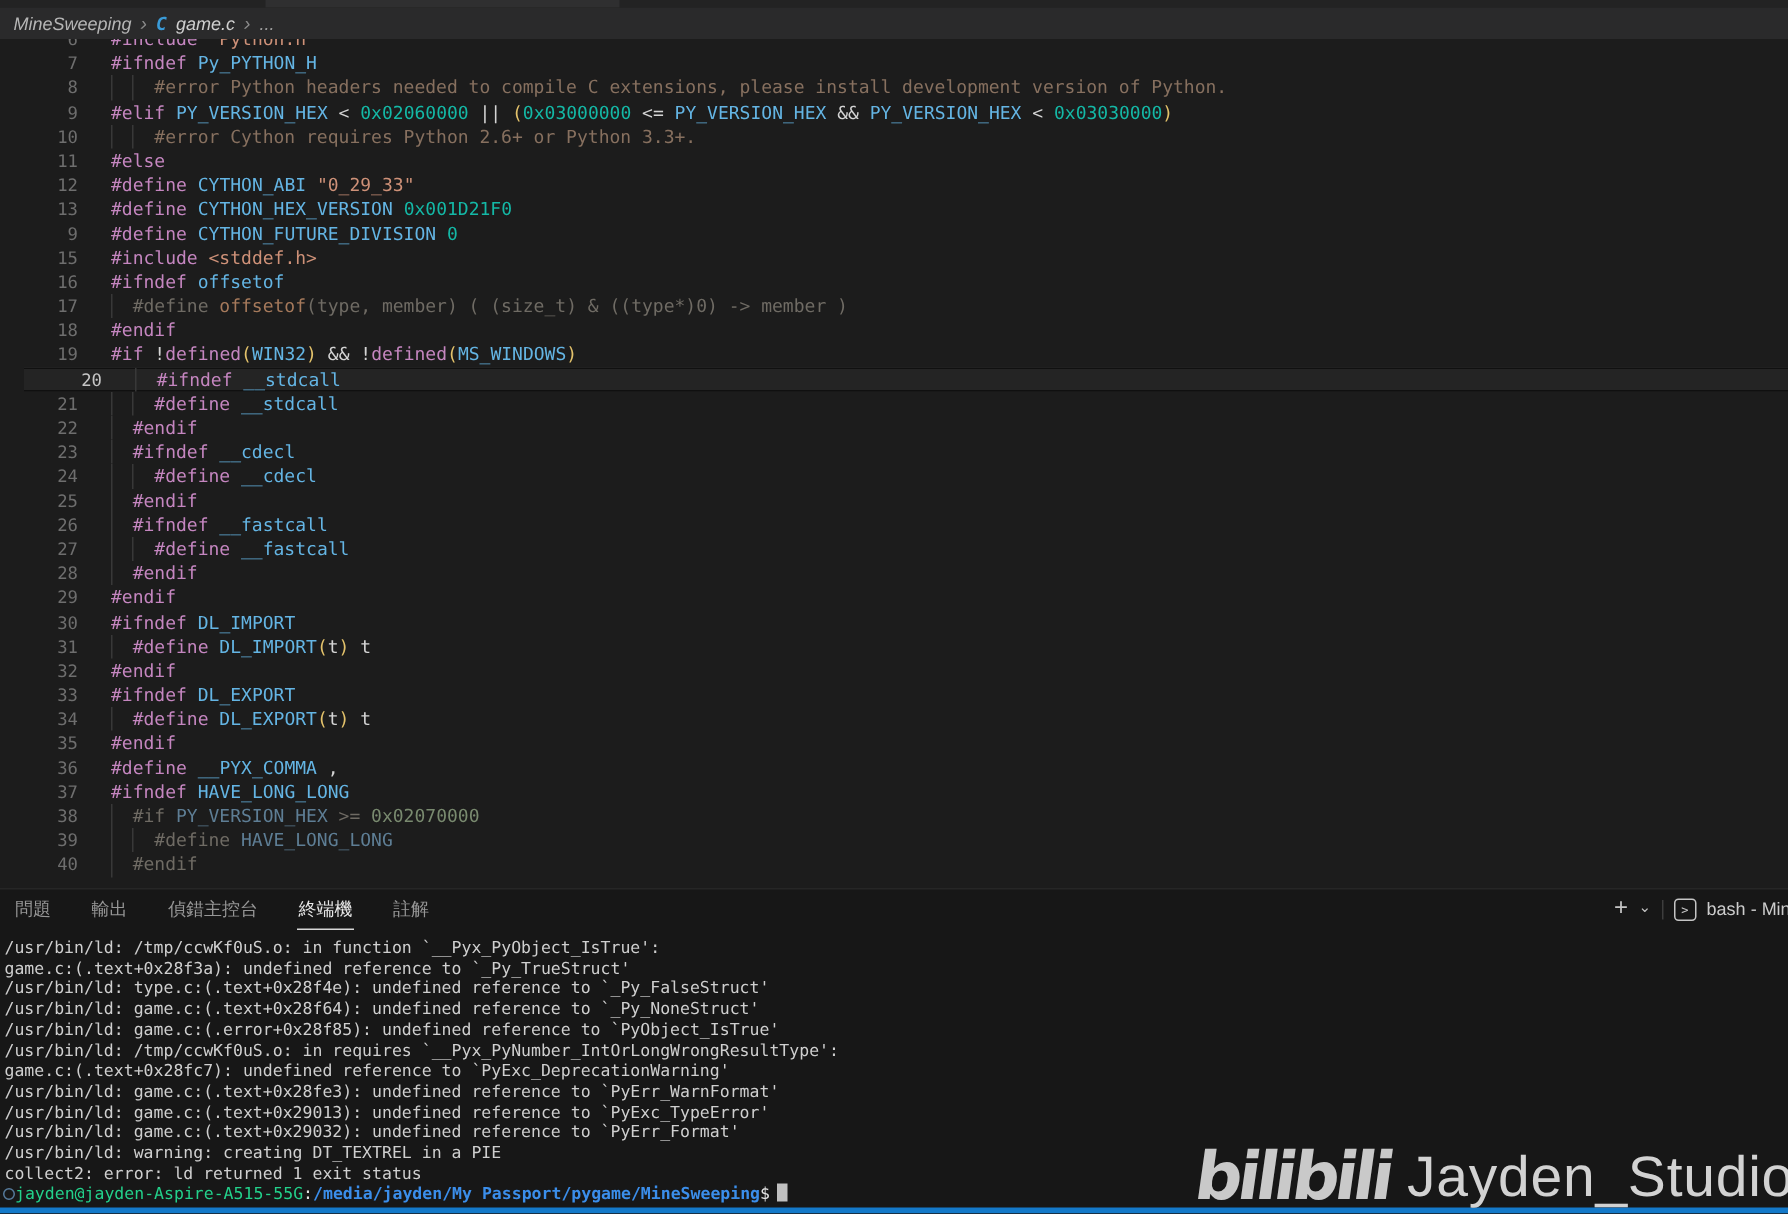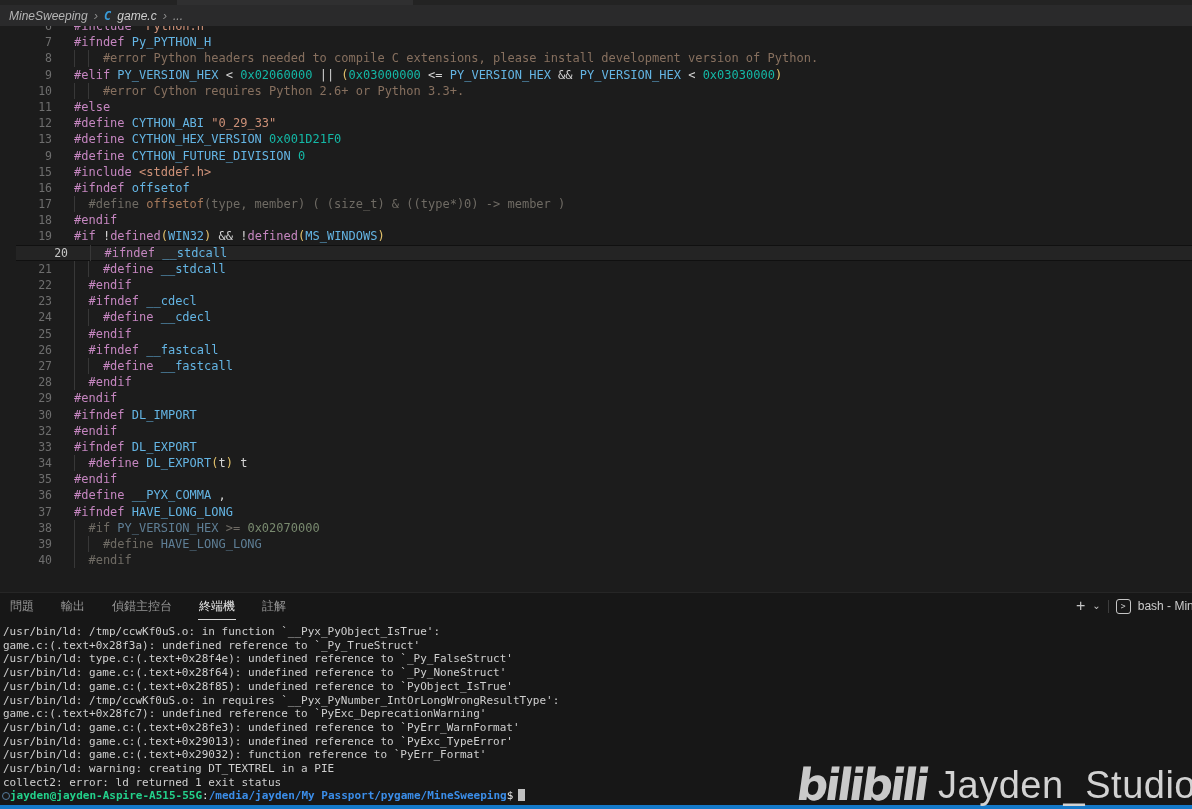--- a/index.html
+++ b/index.html
@@ -47,21 +47,21 @@
   .chev-ic{font-size:10px;line-height:1;color:#c5c5c5;}
   .act-sep{width:1px;height:13px;background:#3d3d3d;}
   .term-ic{width:13px;height:13px;border:1px solid #c5c5c5;border-radius:3px;font-size:8px;line-height:13px;text-align:center;font-family:"DejaVu Sans Mono",monospace;}
   .term-label{font-size:12px;color:#cccccc;}
   
   .terminal{position:absolute;top:26px;left:0;right:0;bottom:4px;overflow:hidden;
     font-family:"DejaVu Sans Mono",monospace;font-size:11px;line-height:13.7px;color:#cfcfcf;padding:6px 0 0 3px;}
   .term-line{white-space:pre;}
   .prompt-row{position:relative;padding-left:7px;white-space:pre;}
   .cmd-dec{position:absolute;left:-1px;top:3px;width:6px;height:6px;border:1px solid #567b9c;border-radius:50%;}
-  .p-user{color:#23d18b;font-weight:bold;}
+  .p-user{color:#23d18b;font-weight:normal;}
   .p-colon{color:#e5e5e5;}
   .p-path{color:#3b8eea;font-weight:bold;}
   .p-dollar{color:#e5e5e5;}
   .cursor-block{display:inline-block;width:7px;height:12px;background:#c0c0c0;vertical-align:-2px;margin-left:5px;}
   
   .status-bar{position:absolute;bottom:0;left:0;right:0;height:4px;background:#1479c9;}
   
   .watermark{position:absolute;right:-4px;bottom:2px;display:flex;align-items:center;gap:12px;z-index:5;}
   .bili-logo{font-family:"DejaVu Sans",sans-serif;font-weight:bold;font-size:44px;color:#c9c9c9;
     transform:skewX(-8deg);letter-spacing:-3px;line-height:1;}
@@ -177,20 +177,24 @@
         <div class="gutter">28</div>
         <div class="code"><span class="tk-g"></span><span class="tk-k">#endif</span></div>
       </div>
       <div class="ed-row">
         <div class="gutter">29</div>
         <div class="code"><span class="tk-k">#endif</span></div>
       </div>
       <div class="ed-row">
         <div class="gutter">30</div>
         <div class="code"><span class="tk-k">#ifndef</span><span class="tk-m"> DL_IMPORT</span></div>
+      </div>
+      <div class="ed-row">
+        <div class="gutter">31</div>
+        <div class="code"><span class="tk-g"></span><span class="tk-k">#define</span><span class="tk-m"> DL_IMPORT</span><span class="tk-b">(</span><span class="tk-p">t</span><span class="tk-b">)</span><span class="tk-p"> t</span></div>
       </div>
       <div class="ed-row">
         <div class="gutter">32</div>
         <div class="code"><span class="tk-k">#endif</span></div>
       </div>
       <div class="ed-row">
         <div class="gutter">33</div>
         <div class="code"><span class="tk-k">#ifndef</span><span class="tk-m"> DL_EXPORT</span></div>
       </div>
       <div class="ed-row">
@@ -240,26 +244,26 @@
       <span class="term-ic">&gt;</span>
       <span class="term-label">bash - MineSw</span>
     </div>
   </div>
   <div class="terminal">
     <div>
         <div class="term-line">/usr/bin/ld: /tmp/ccwKf0uS.o: in function `__Pyx_PyObject_IsTrue':</div>
         <div class="term-line">game.c:(.text+0x28f3a): undefined reference to `_Py_TrueStruct'</div>
         <div class="term-line">/usr/bin/ld: type.c:(.text+0x28f4e): undefined reference to `_Py_FalseStruct'</div>
         <div class="term-line">/usr/bin/ld: game.c:(.text+0x28f64): undefined reference to `_Py_NoneStruct'</div>
-        <div class="term-line">/usr/bin/ld: game.c:(.text+0x28f85): undefined reference to `PyObject_IsTrue'</div>
+        <div class="term-line">/usr/bin/ld: game.c:(.error+0x28f85): undefined reference to `PyObject_IsTrue'</div>
         <div class="term-line">/usr/bin/ld: /tmp/ccwKf0uS.o: in requires `__Pyx_PyNumber_IntOrLongWrongResultType':</div>
         <div class="term-line">game.c:(.text+0x28fc7): undefined reference to `PyExc_DeprecationWarning'</div>
         <div class="term-line">/usr/bin/ld: game.c:(.text+0x28fe3): undefined reference to `PyErr_WarnFormat'</div>
         <div class="term-line">/usr/bin/ld: game.c:(.text+0x29013): undefined reference to `PyExc_TypeError'</div>
-        <div class="term-line">/usr/bin/ld: game.c:(.text+0x29032): function reference to `PyErr_Format'</div>
+        <div class="term-line">/usr/bin/ld: game.c:(.text+0x29032): undefined reference to `PyErr_Format'</div>
         <div class="term-line">/usr/bin/ld: warning: creating DT_TEXTREL in a PIE</div>
         <div class="term-line">collect2: error: ld returned 1 exit status</div>
       </div>
     <div class="prompt-row"><span class="cmd-dec"></span><span class="p-user">jayden@jayden-Aspire-A515-55G</span><span class="p-colon">:</span><span class="p-path">/media/jayden/My Passport/pygame/MineSweeping</span><span class="p-dollar">$</span><span class="cursor-block"></span></div>
   </div>
 </div>
 
 <div class="watermark">
   <span class="bili-logo">bilibili</span>
   <span class="wm-text">Jayden_Studio</span>

